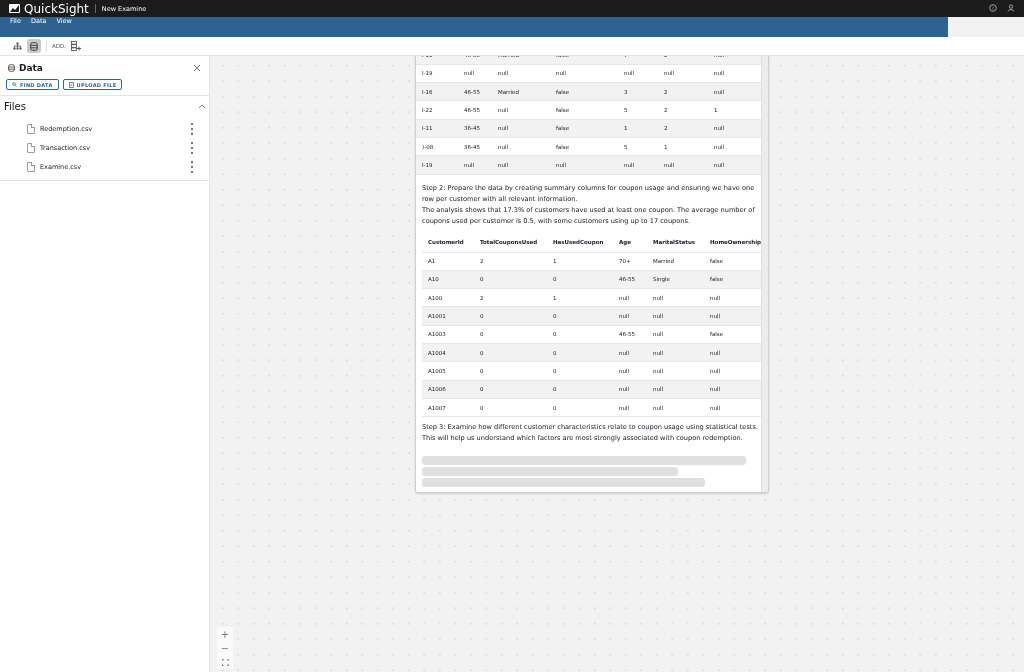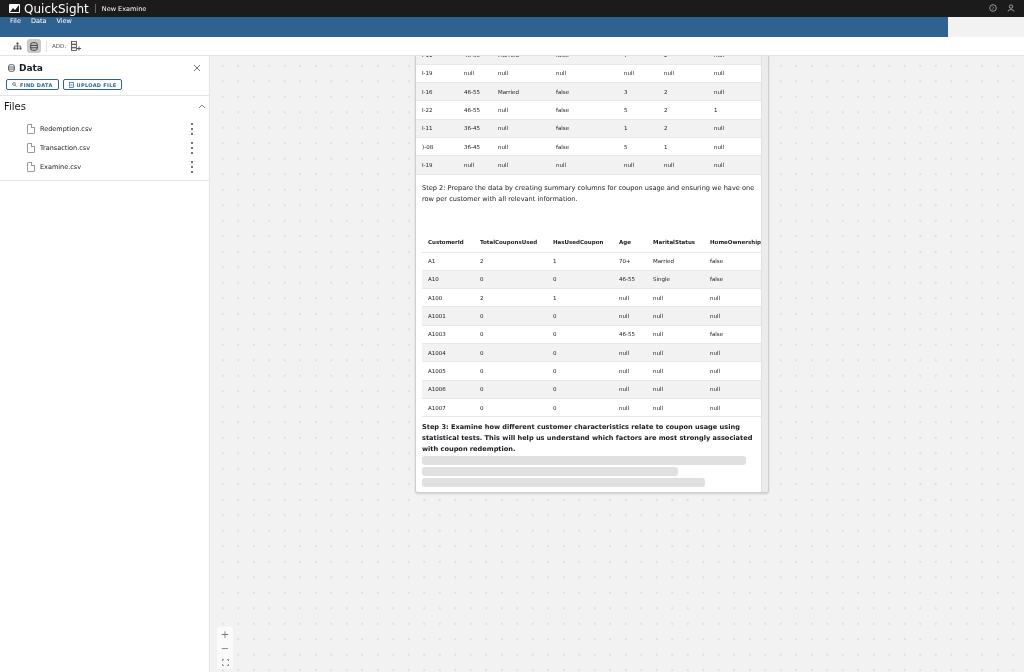--- a/index.html
+++ b/index.html
@@ -262,20 +262,21 @@
           <td>null</td>
           <td>null</td>
           <td>null</td>
           <td>null</td>
       </tr>
     </tbody>
   </table>
 
   <div class="para" style="top:127px;">
     <div>Step 2: Prepare the data by creating summary columns for coupon usage and ensuring we have one row per customer with all relevant information.</div>
+    <div>The analysis shows that 17.3% of customers have used at least one coupon. The average number of coupons used per customer is 0.5, with some customers using up to 17 coupons.</div>
   </div>
 
   <table class="t2">
     <thead>
       <tr class="head">
         <th style="width:52px">CustomerId</th>
         <th style="width:73px">TotalCouponsUsed</th>
         <th style="width:66px">HasUsedCoupon</th>
         <th style="width:34px">Age</th>
         <th style="width:57px">MaritalStatus</th>
@@ -351,21 +352,21 @@
           <td>A1007</td>
           <td>0</td>
           <td>0</td>
           <td>null</td>
           <td>null</td>
           <td>null</td>
         </tr>
     </tbody>
   </table>
 
-  <div class="para" style="top:366px;font-weight:bold;">Step 3: Examine how different customer characteristics relate to coupon usage using statistical tests. This will help us understand which factors are most strongly associated with coupon redemption.</div>
+  <div class="para" style="top:366px;">Step 3: Examine how different customer characteristics relate to coupon usage using statistical tests. This will help us understand which factors are most strongly associated with coupon redemption.</div>
 
   <div class="skeleton" style="top:400px; width:324px;"></div>
   <div class="skeleton" style="top:411px; width:256px;"></div>
   <div class="skeleton" style="top:422px; width:283px;"></div>
 
   <div class="scroll-track"></div>
 </div>
 
 <div class="zoom-ctrls">
   <div class="zc">

